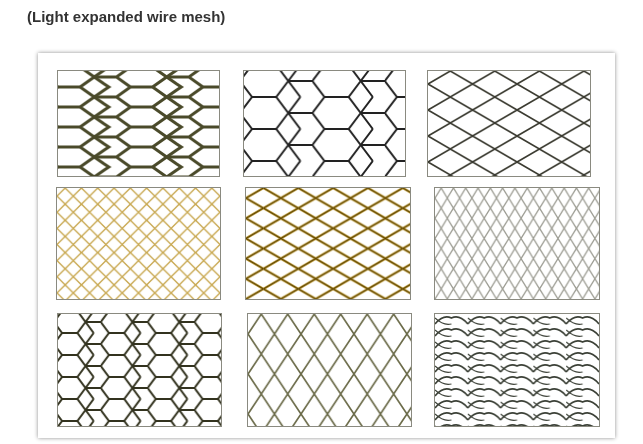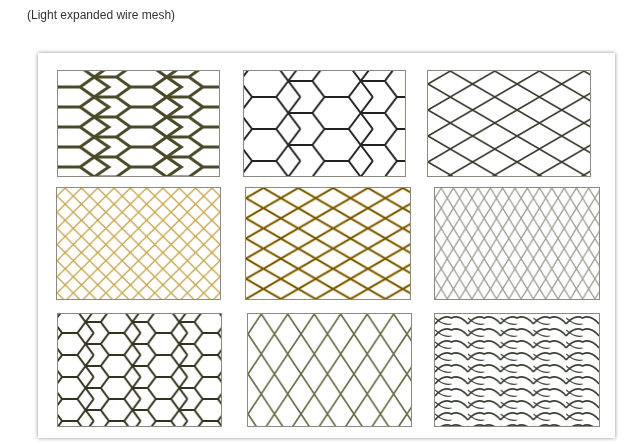--- a/index.html
+++ b/index.html
@@ -1,17 +1,17 @@
 <!DOCTYPE html>
 <html><head>
 <meta charset="utf-8">
 <style>
   html,body{margin:0;padding:0;background:#ffffff;}
   body{width:643px;height:444px;position:relative;overflow:hidden;font-family:"Liberation Sans",sans-serif;}
-  .title{position:absolute;left:27px;top:8px;font-size:12px;font-weight:normal;color:#333333;}
+  .title{position:absolute;left:27px;top:8px;font-size:15px;font-weight:bold;color:#333333;}
   .panel{position:absolute;left:38px;top:53px;width:577px;height:385px;background:#fff;
     box-shadow:0 0 4px rgba(0,0,0,0.45);}
   .tile{position:absolute;border:1px solid #8a8a80;overflow:hidden;background:#fff;}
   .tile svg{display:block;width:100%;height:100%;}
 </style>
 </head>
 <body>
 
 <div class="title">(Light expanded wire mesh)</div>
 

